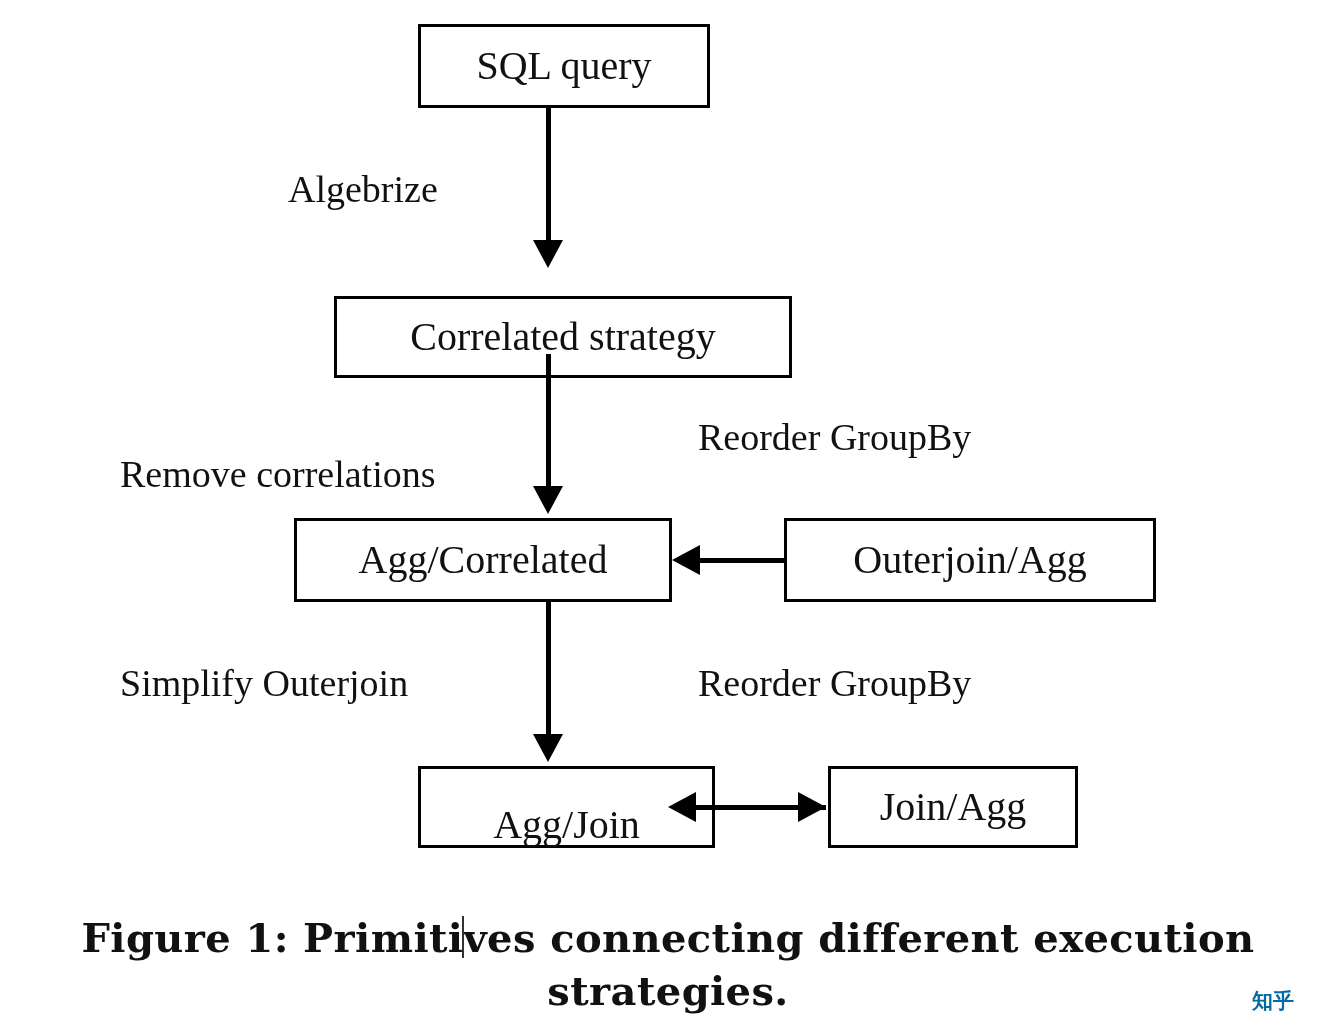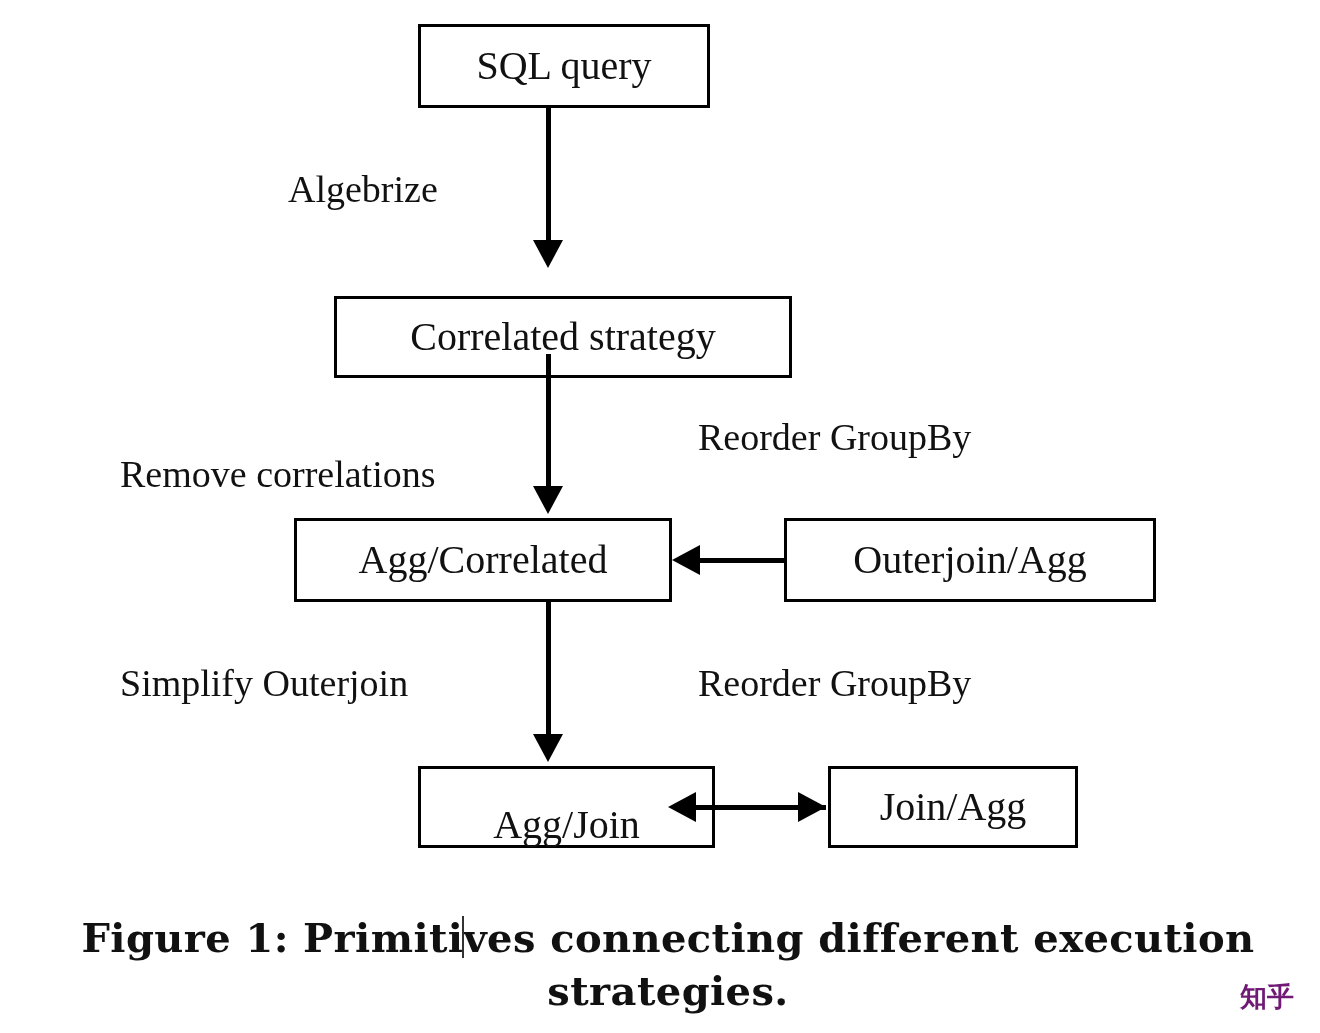--- a/index.html
+++ b/index.html
@@ -88,22 +88,22 @@
     bottom: 18px;
     display: flex;
     align-items: center;
     gap: 12px;
     font-family: "Liberation Sans", sans-serif;
     font-size: 30px;
     color: #9a9a9a;
   }
   #watermark .wm-logo {
     font-weight: bold;
-    font-size: 27px;
-    color: #701a75;
+    font-size: 21px;
+    color: #0369a1;
   }
   .caret {
     position: absolute;
     left: 462px;
     top: 916px;
     width: 2px;
     height: 42px;
     background: #333333;
   }
 </style>

